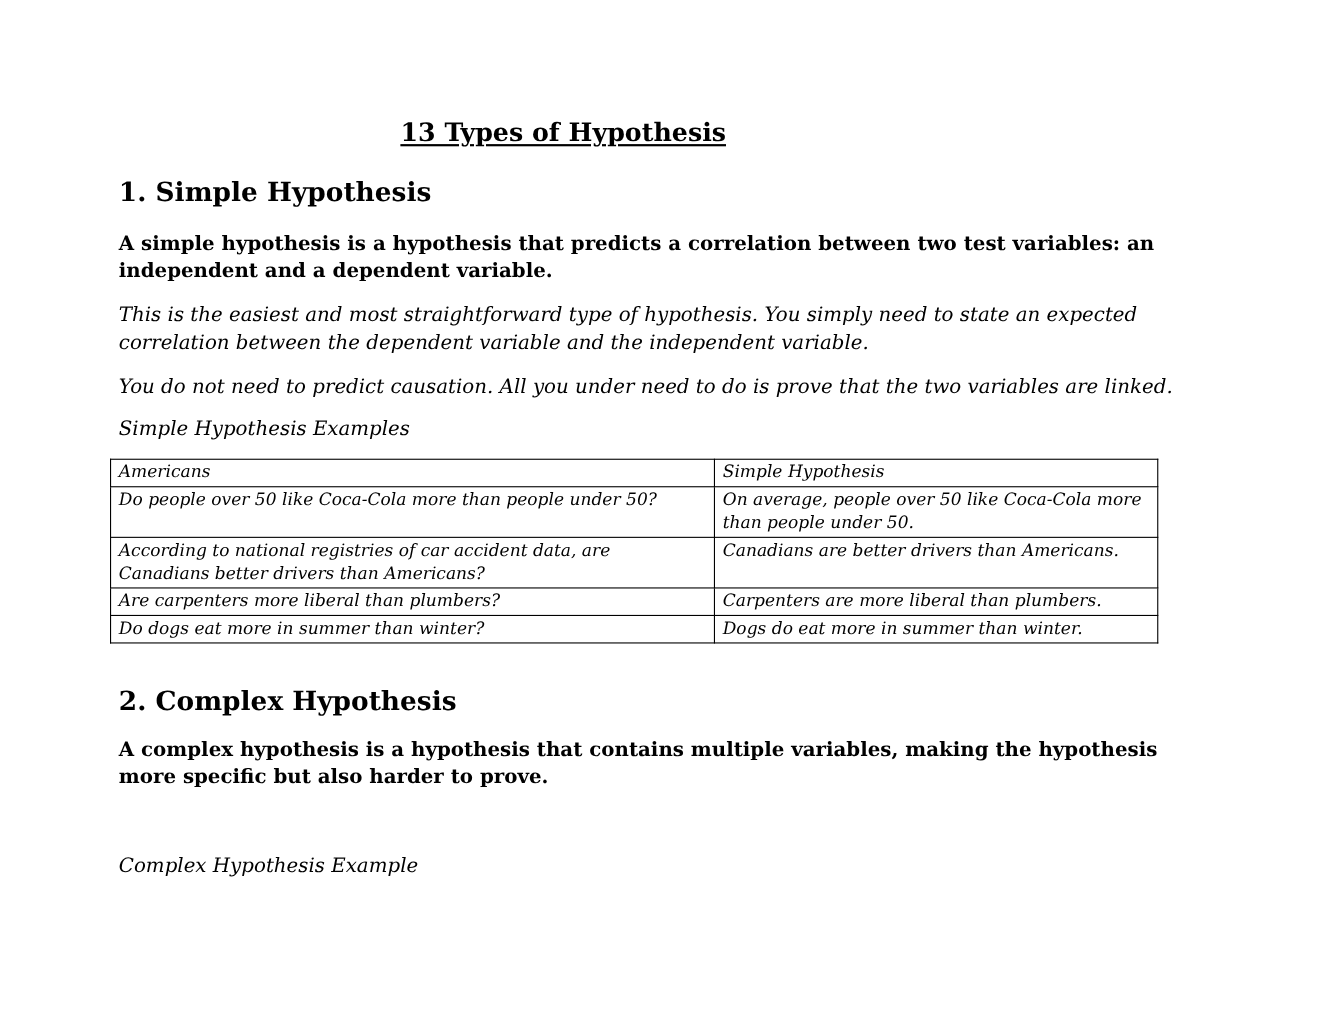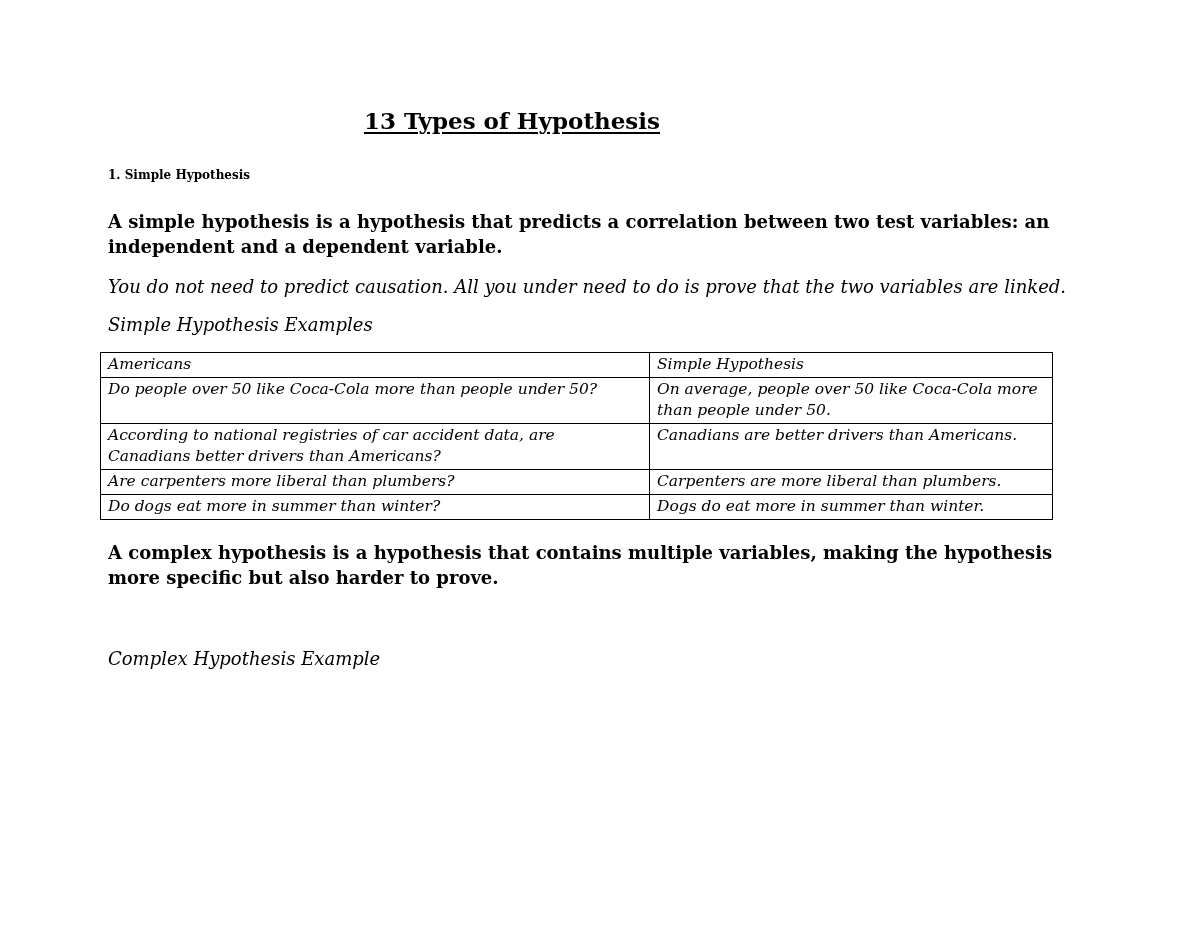--- a/index.html
+++ b/index.html
@@ -21,21 +21,21 @@
     width: 1024px;
     text-align: center;
     font-size: 23px;
     line-height: 28px;
     font-weight: bold;
     text-decoration: underline;
     text-decoration-thickness: 2px;
     text-underline-offset: 3px;
   }
   h2.section-heading {
-    font-size: 12px;
+    font-size: 24px;
     line-height: 24px;
     font-weight: bold;
     margin: 28px 0 0 0;
   }
   h2.section-heading.complex {
     margin-top: 40px;
   }
   p {
     font-size: 18px;
     line-height: 25px;
@@ -69,20 +69,21 @@
 
 <div class="page">
   <div class="content">
 
     <h1 class="doc-title">13 Types of Hypothesis</h1>
 
     <h2 class="section-heading">1. Simple Hypothesis</h2>
 
     <p class="bold">A simple hypothesis is a hypothesis that predicts a correlation between two test variables: an independent and a dependent variable.</p>
 
+    <p class="italic">This is the easiest and most straightforward type of hypothesis. You simply need to state an expected correlation between the dependent variable and the independent variable.</p>
 
     <p class="italic">You do not need to predict causation. All you under need to do is prove that the two variables are linked.</p>
 
     <p class="italic caption">Simple Hypothesis Examples</p>
 
     <table class="examples">
       <colgroup>
           <col class="c1">
           <col class="c2">
         </colgroup>
@@ -103,19 +104,20 @@
           <td>Are carpenters more liberal than plumbers?</td>
           <td>Carpenters are more liberal than plumbers.</td>
         </tr>
         <tr>
           <td>Do dogs eat more in summer than winter?</td>
           <td>Dogs do eat more in summer than winter.</td>
         </tr>
       </tbody>
     </table>
 
+    <h2 class="section-heading complex">2. Complex Hypothesis</h2>
 
     <p class="bold complex-intro">A complex hypothesis is a hypothesis that contains multiple variables, making the hypothesis more specific but also harder to prove.</p>
 
     <p class="italic caption complex-caption">Complex Hypothesis Example</p>
 
   </div>
 </div>
 
 </body></html>

